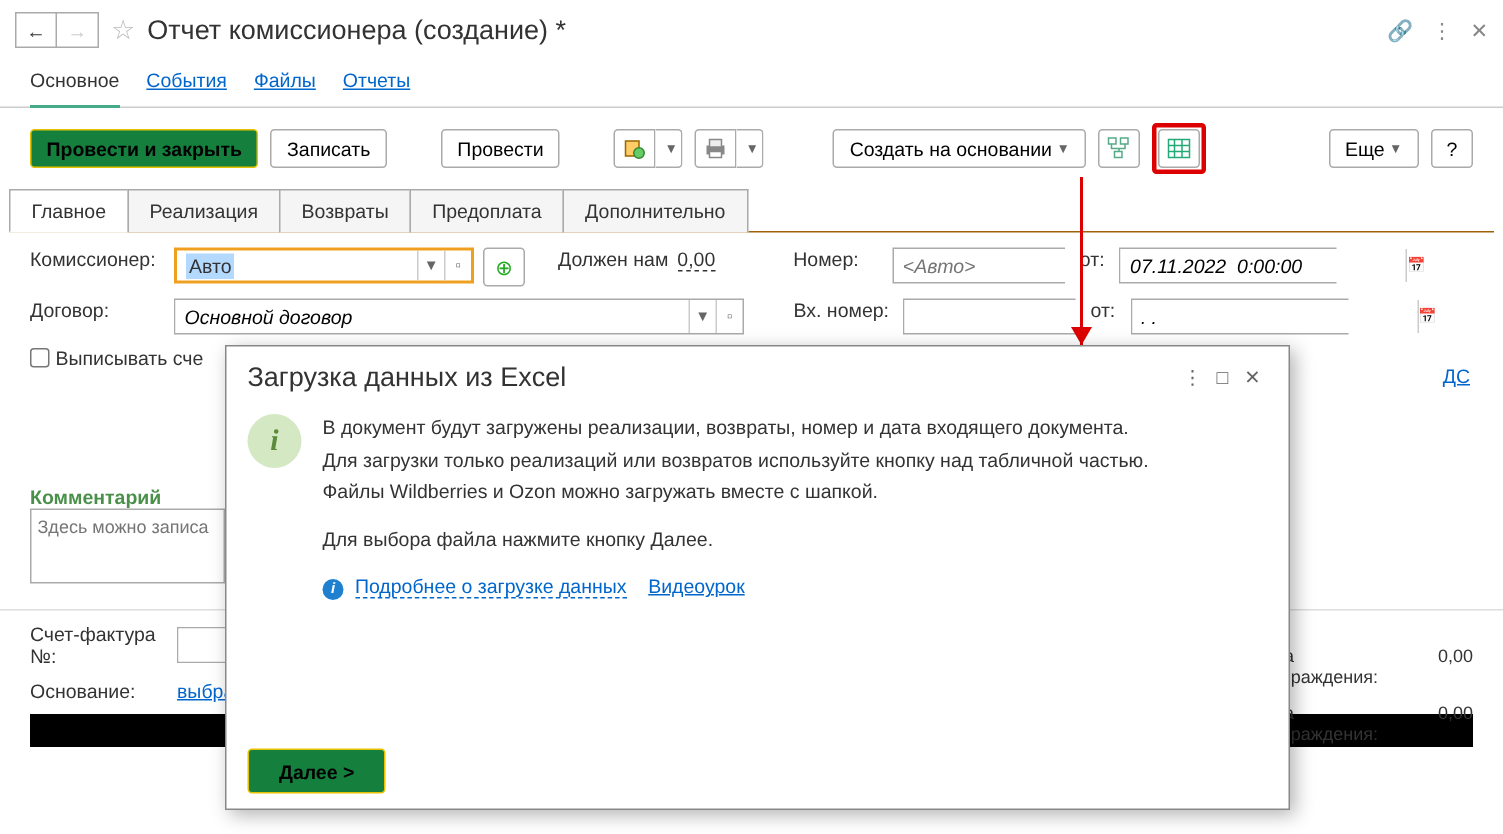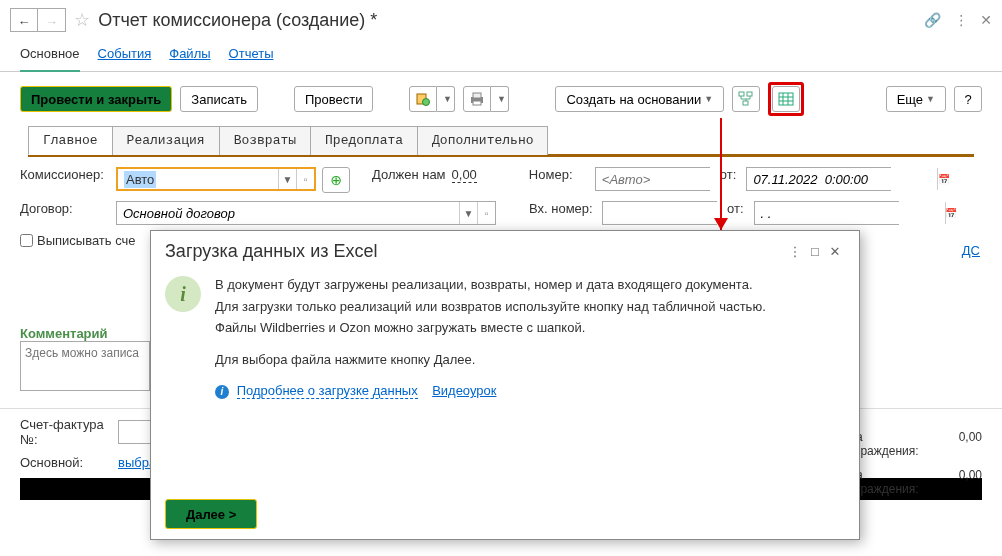--- a/index.html
+++ b/index.html
@@ -18,21 +18,21 @@
 .toolbar { display: flex; align-items: center; gap: 8px; padding: 10px 20px; }
 .btn { height: 26px; padding: 0 10px; border: 1px solid #aaa; background: #fff; cursor: pointer; display: inline-flex; align-items: center; font-size: 13px; border-radius: 3px; }
 .btn-yellow { background: #15803d; border-color: #e6c200; font-weight: bold; }
 .btn-icon { width: 28px; padding: 0; justify-content: center; }
 .btn-group { display: inline-flex; }
 .btn-group .btn { border-radius: 0; }
 .btn-group .btn:first-child { border-radius: 3px 0 0 3px; }
 .btn-group .btn:last-child { border-radius: 0 3px 3px 0; border-left: none; }
 .spacer { flex: 1; }
 .red-box { border: 3px solid #d00; padding: 1px; border-radius: 3px; }
-.doc-tabs { display: flex; margin: 0 28px; border-bottom: 3px solid #a16207; font-family: Liberation Mono, monospace; }
+.doc-tabs { display: flex; margin: 0 6px; border-bottom: 1px solid #a16207; }
 .doc-tab { padding: 6px 14px; border: 1px solid #aaa; border-bottom: none; background: #f5f5f5; cursor: pointer; margin-right: -1px; margin-bottom: -1px; }
 .doc-tab.active { background: #fff; border-bottom: 1px solid #fff; }
 .form-area { padding: 10px 20px; }
 .form-row { display: flex; align-items: flex-start; margin-bottom: 8px; gap: 6px; }
 .label { width: 90px; }
 .label2 { width: 60px; }
 .input-combo { display: flex; align-items: center; border: 1px solid #aaa; background: #fff; height: 24px; }
 .input-combo.highlighted { border: 2px solid #f0a020; }
 .input-combo input { border: none; padding: 0 6px; height: 100%; outline: none; font-size: 13px; flex: 1; font-style: italic; }
 .input-combo .sel { background: #b3d9ff; padding: 1px 2px; }
@@ -219,21 +219,21 @@
 граждения:</span> <span style="display:inline-block;width:60px">0,00</span></div>
 </div>
 
 <div class="bottom-row" style="border-top:1px solid #ddd;margin-top:14px">
   <span style="width:90px">Счет-фактура №:</span>
   <div class="input-combo" style="width:50px">
       <input style="">
     </div>
 </div>
 <div class="bottom-row" style="padding-top:0">
-  <span style="width:90px">Основной:</span>
+  <span style="width:90px">Основание:</span>
   <span class="link">выбра</span>
 </div>
 
 <div class="black-bar"></div>
 
 <div class="arrow"></div>
 
 <div class="modal">
   <div class="modal-header">
     <span class="modal-title">Загрузка данных из Excel</span>

